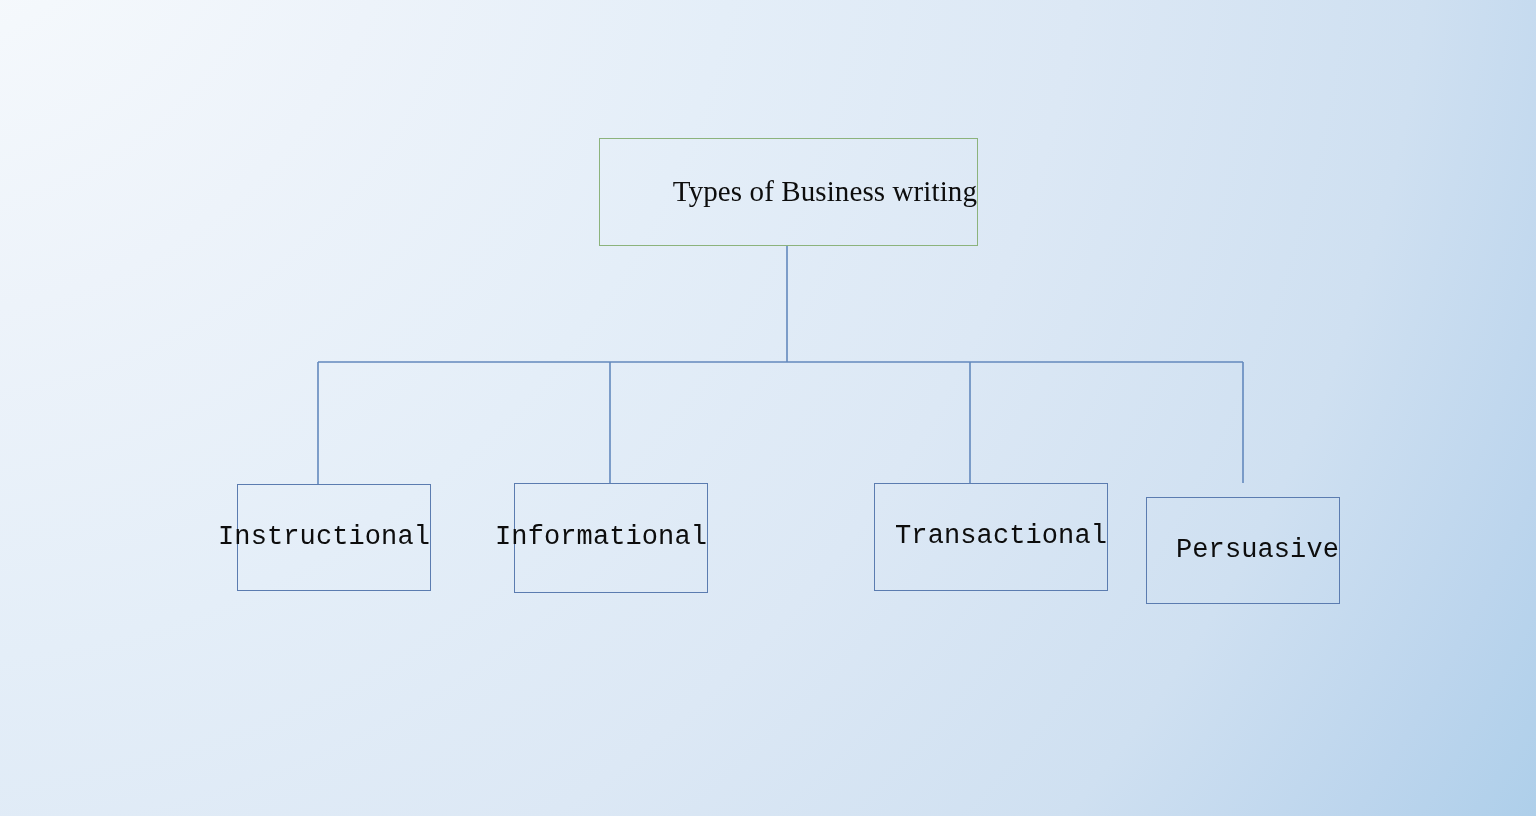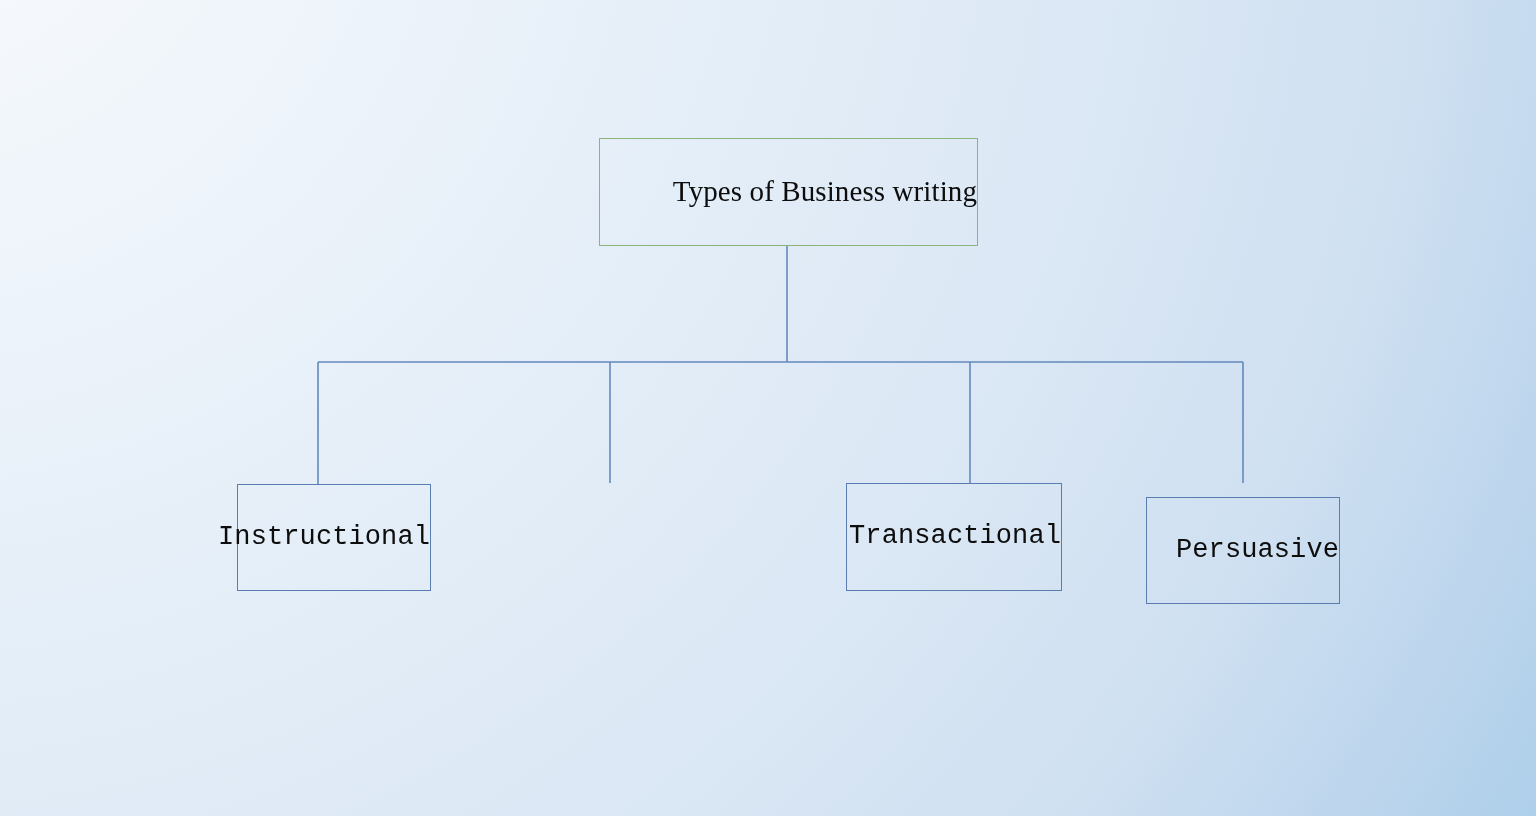--- a/index.html
+++ b/index.html
@@ -68,21 +68,21 @@
 
   .node-child {
     border: 1.5px solid #5b7cb0;
     font-size: 27px;
     letter-spacing: 0.1px;
     font-family: Liberation Mono, monospace;
   }
 
   .node-c0 { left: 237px;  top: 484px; width: 194px; height: 107px; }
   .node-c1 { left: 514px;  top: 483px; width: 194px; height: 110px; }
-  .node-c2 { left: 846px;  top: 483px; width: 216px; height: 108px; }
+  .node-c2 { left: 874px;  top: 483px; width: 234px; height: 108px; }
   .node-c3 { left: 1146px; top: 497px; width: 194px; height: 107px; }
 
   .node-label {
     display: block;
   }
 </style>
 </head>
 <body>
 
 <div id="slide">
@@ -100,20 +100,23 @@
   </svg>
 
   <div class="node node-root">
     <span class="node-label">Types of Business writing</span>
   </div>
 
   <div class="node node-child node-c0">
     <span class="node-label">Instructional</span>
   </div>
 
+  <div class="node node-child node-c1">
+    <span class="node-label">Informational</span>
+  </div>
 
   <div class="node node-child node-c2">
     <span class="node-label">Transactional</span>
   </div>
 
   <div class="node node-child node-c3">
     <span class="node-label">Persuasive</span>
   </div>
 
 </div>

